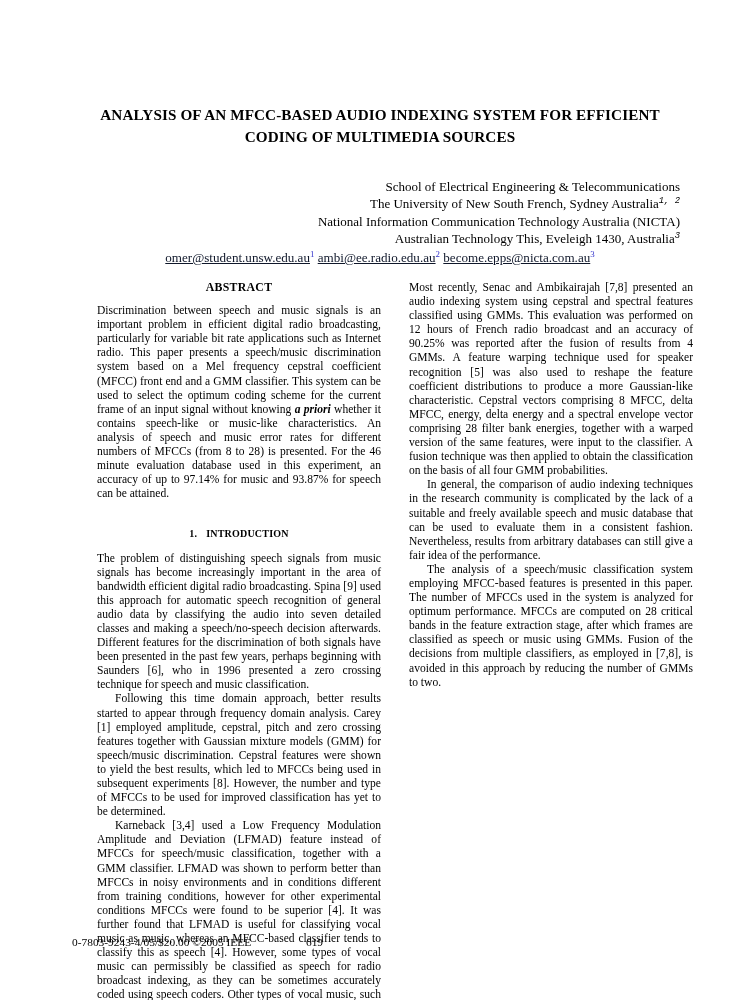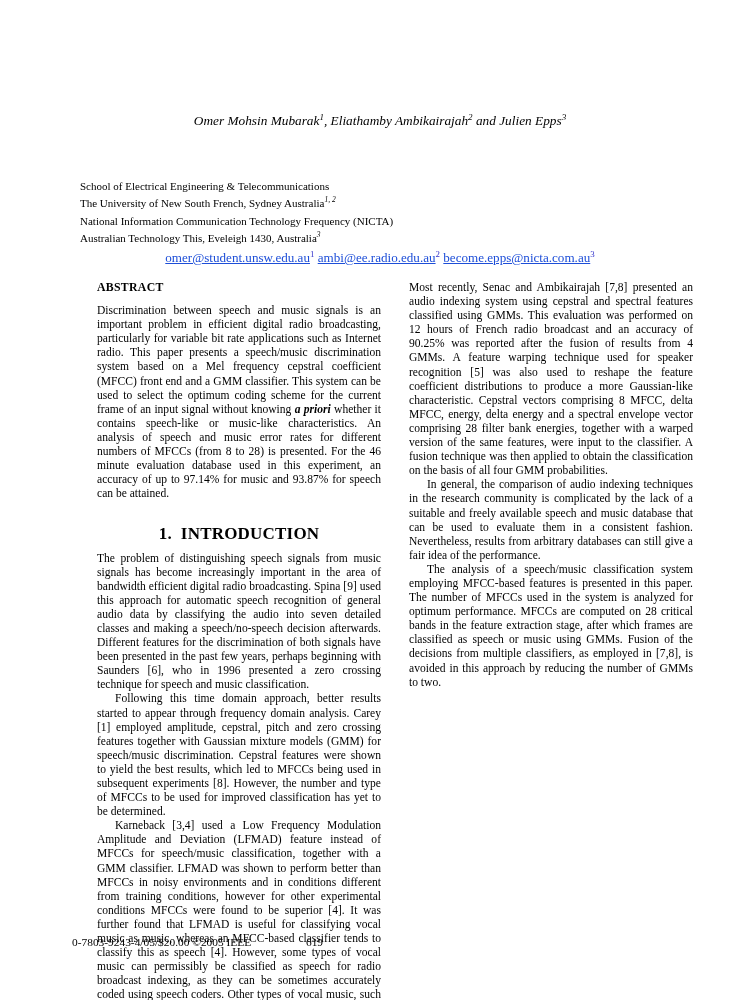--- a/index.html
+++ b/index.html
@@ -49,68 +49,69 @@
     font-size: 0.68em;
     vertical-align: super;
     line-height: 0;
   }
 
   .affil-block {
     position: absolute;
     left: 80px;
     top: 178px;
     width: 600px;
-    text-align: left;
-    font-size: 11px;
+    text-align: right;
+    font-size: 13px;
     line-height: 17.4px;
   }
   .affil sup {
     font-style: italic;
+    font-family: Liberation Mono, monospace;
   }
 
   .emails {
     position: absolute;
     left: 80px;
     top: 249px;
     width: 600px;
     text-align: center;
     font-size: 13.1px;
     line-height: 17px;
     white-space: nowrap;
   }
   .emails a {
-    color: #1d4ed8;
+    color: #0f172a;
   }
   .emails sup {
     color: #3333cc;
   }
 
   
   .col {
     position: absolute;
     top: 280px;
     width: 284px;
     font-size: 11.55px;
     line-height: 14.1px;
     text-align: justify;
   }
   .col-left  { left: 97px;  }
   .col-right { left: 409px; }
 
   .sec-head {
     text-align: center;
     font-weight: bold;
-    font-size: 17px;
+    font-size: 10px;
     margin: 0 0 9px 0;
     letter-spacing: 0.2px;
   }
   .sec-head.numbered .num { margin-right: 9px; }
 
   .abstract-head {
-    text-align: left;
+    text-align: center;
     font-weight: bold;
     font-size: 11.8px;
     margin: 0 0 9px 0;
     letter-spacing: 0.3px;
   }
 
   p.para {
     margin: 0;
     text-indent: 18px;
     text-align: justify;
@@ -144,27 +145,27 @@
     width: 485px;
     text-align: center;
   }
 </style>
 </head>
 <body>
 
 <div class="page">
 
   <div class="title-block">
-    <div class="authors"><span>Omer Mohsin Mubarak</span><sup>1</sup><span>, </span><span>Eliathamby Ambikairajah</span><sup>2</sup><span> and </span><span>Julien Epps</span><sup>3</sup></div>
+    <div class="paper-title">ANALYSIS OF AN MFCC-BASED AUDIO INDEXING SYSTEM FOR EFFICIENT CODING OF MULTIMEDIA SOURCES</div>
   </div>
 
   <div class="affil-block">
     <div class="affil"><span>School of Electrical Engineering &amp; Telecommunications</span></div>
     <div class="affil"><span>The University of New South French, Sydney Australia</span><sup>1, 2</sup></div>
-    <div class="affil"><span>National Information Communication Technology Frequency (NICTA)</span></div>
+    <div class="affil"><span>National Information Communication Technology Australia (NICTA)</span></div>
     <div class="affil"><span>Australian Technology This, Eveleigh 1430, Australia</span><sup>3</sup></div>
   </div>
 
   <div class="emails"><a href="#">omer@student.unsw.edu.au</a><sup>1</sup>&nbsp;<a href="#">ambi@ee.radio.edu.au</a><sup>2</sup>&nbsp;<a href="#">become.epps@nicta.com.au</a><sup>3</sup></div>
 
   <div class="col col-left">
     <div class="abstract-head">ABSTRACT</div>
     <p class="para noindent"><span>Discrimination between speech and music signals is an important problem in efficient digital radio broadcasting, particularly for variable bit rate applications such as Internet radio. This paper presents a speech/music discrimination system based on a Mel frequency cepstral coefficient (MFCC) front end and a GMM classifier. This system can be used to select the optimum coding scheme for the current frame of an input signal without knowing </span><em class="ital">a priori</em><span> whether it contains speech-like or music-like characteristics. An analysis of speech and music error rates for different numbers of MFCCs (from 8 to 28) is presented.  For the 46 minute evaluation database used in this experiment, an accuracy of up to 97.14% for music and 93.87% for speech can be attained.</span></p>
 
     <div class="spacer-intro"></div>

